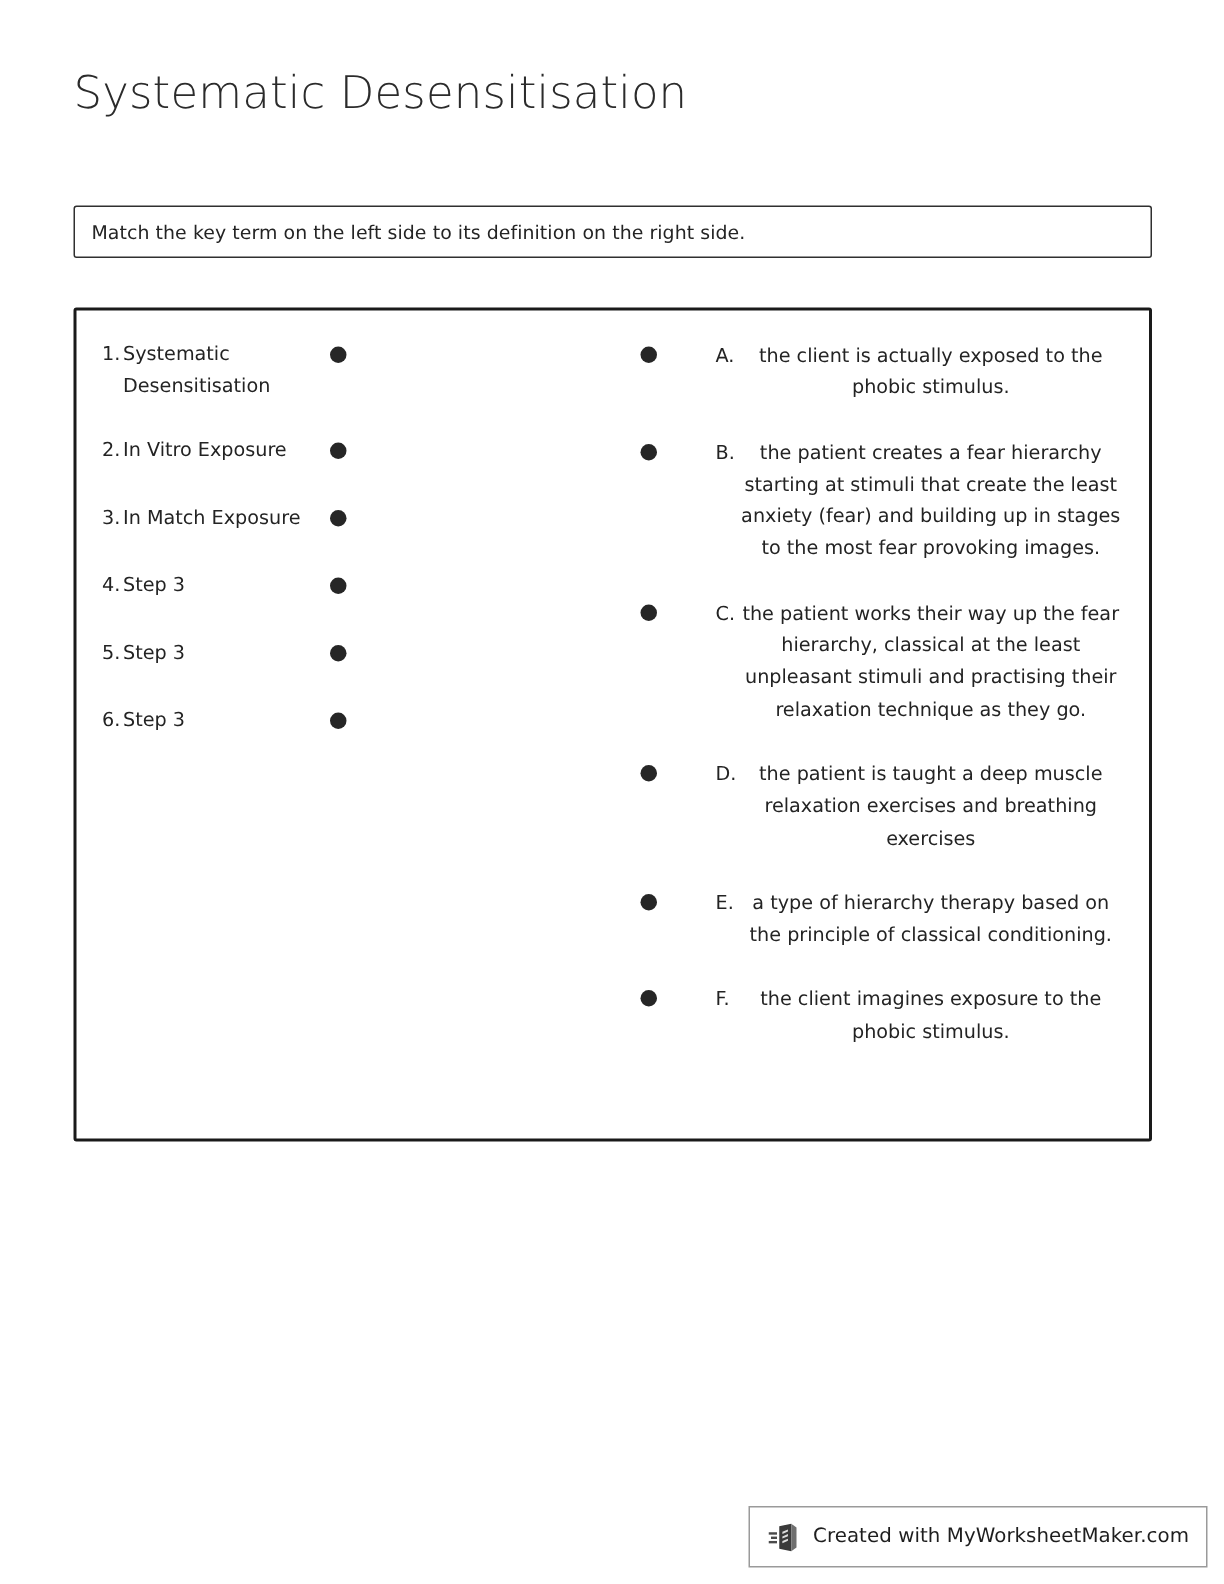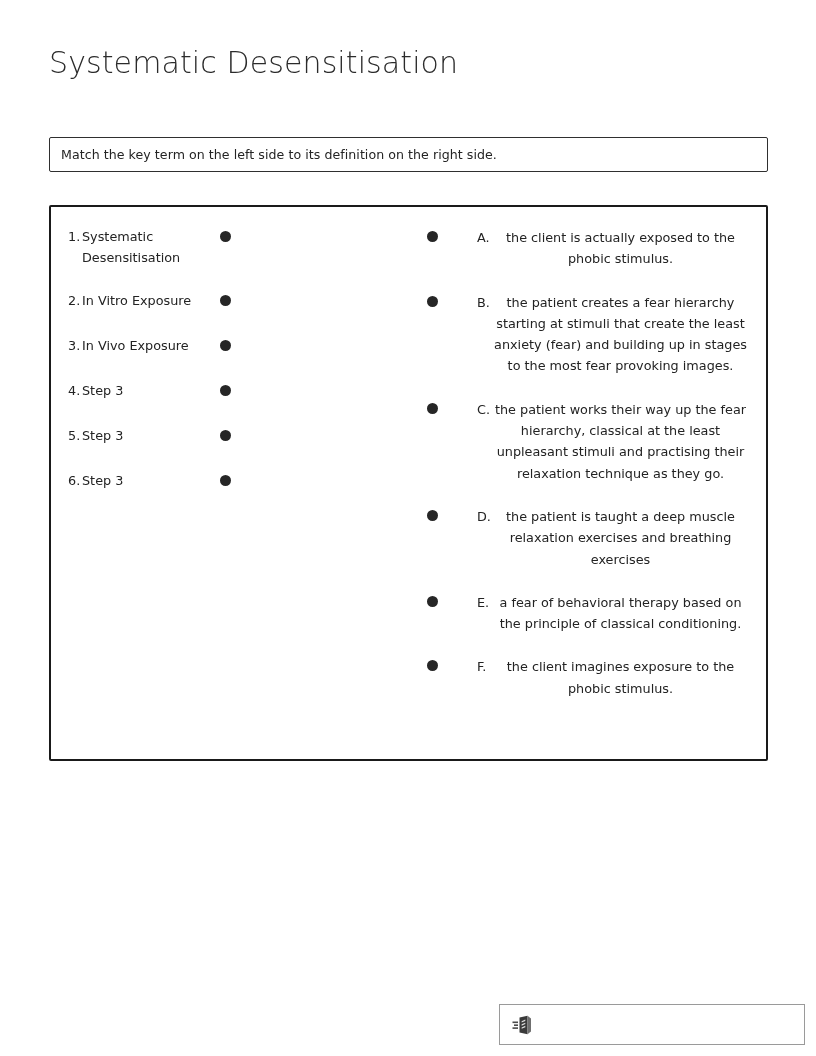--- a/index.html
+++ b/index.html
@@ -206,21 +206,21 @@
         <span class="term-label">In Vitro Exposure</span>
       </span>
       <span class="term-dot-wrap">
         <span class="dot"></span>
       </span>
     </div>
 
     <div class="term-row">
       <span class="term-text">
         <span class="term-num">3.</span>
-        <span class="term-label">In Vivo Exposure</span>
+        <span class="term-label">In Match Exposure</span>
       </span>
       <span class="term-dot-wrap">
         <span class="dot"></span>
       </span>
     </div>
 
     <div class="term-row">
       <span class="term-text">
         <span class="term-num">4.</span>
         <span class="term-label">Step 3</span>
@@ -293,21 +293,21 @@
         <span class="def-body">the patient is taught a deep muscle relaxation exercises and breathing exercises</span>
       </span>
     </div>
 
     <div class="def-row">
       <span class="def-dot-wrap">
         <span class="dot"></span>
       </span>
       <span class="def-text">
         <span class="def-letter">E.</span>
-        <span class="def-body">a fear of behavioral therapy based on the principle of classical conditioning.</span>
+        <span class="def-body">a type of hierarchy therapy based on the principle of classical conditioning.</span>
       </span>
     </div>
 
     <div class="def-row">
       <span class="def-dot-wrap">
         <span class="dot"></span>
       </span>
       <span class="def-text">
         <span class="def-letter">F.</span>
         <span class="def-body">the client imagines exposure to the phobic stimulus.</span>
@@ -327,13 +327,14 @@
       <rect x="0.5" y="14.3" width="5.5" height="1.6" fill="#4a4a4a"></rect>
 
       <path d="M7.5 4.5 L15.5 2.8 L15.5 21.2 L7.5 19.5 Z" fill="#3a3a3a"></path>
       <path d="M15.5 2.8 L19.0 5.4 L19.0 18.6 L15.5 21.2 Z" fill="#6f6f6f"></path>
 
       <path d="M9.6 8.2 L13.3 6.6 L13.3 8.0 L9.6 9.6 Z" fill="#dcdcdc"></path>
       <path d="M9.6 11.3 L13.3 9.7 L13.3 11.1 L9.6 12.7 Z" fill="#dcdcdc"></path>
       <path d="M9.6 14.4 L13.3 12.8 L13.3 14.2 L9.6 15.8 Z" fill="#dcdcdc"></path>
     </svg>
   </span>
+  <span class="footer-text">Created with MyWorksheetMaker.com</span>
 </div>
 
 </body></html>

